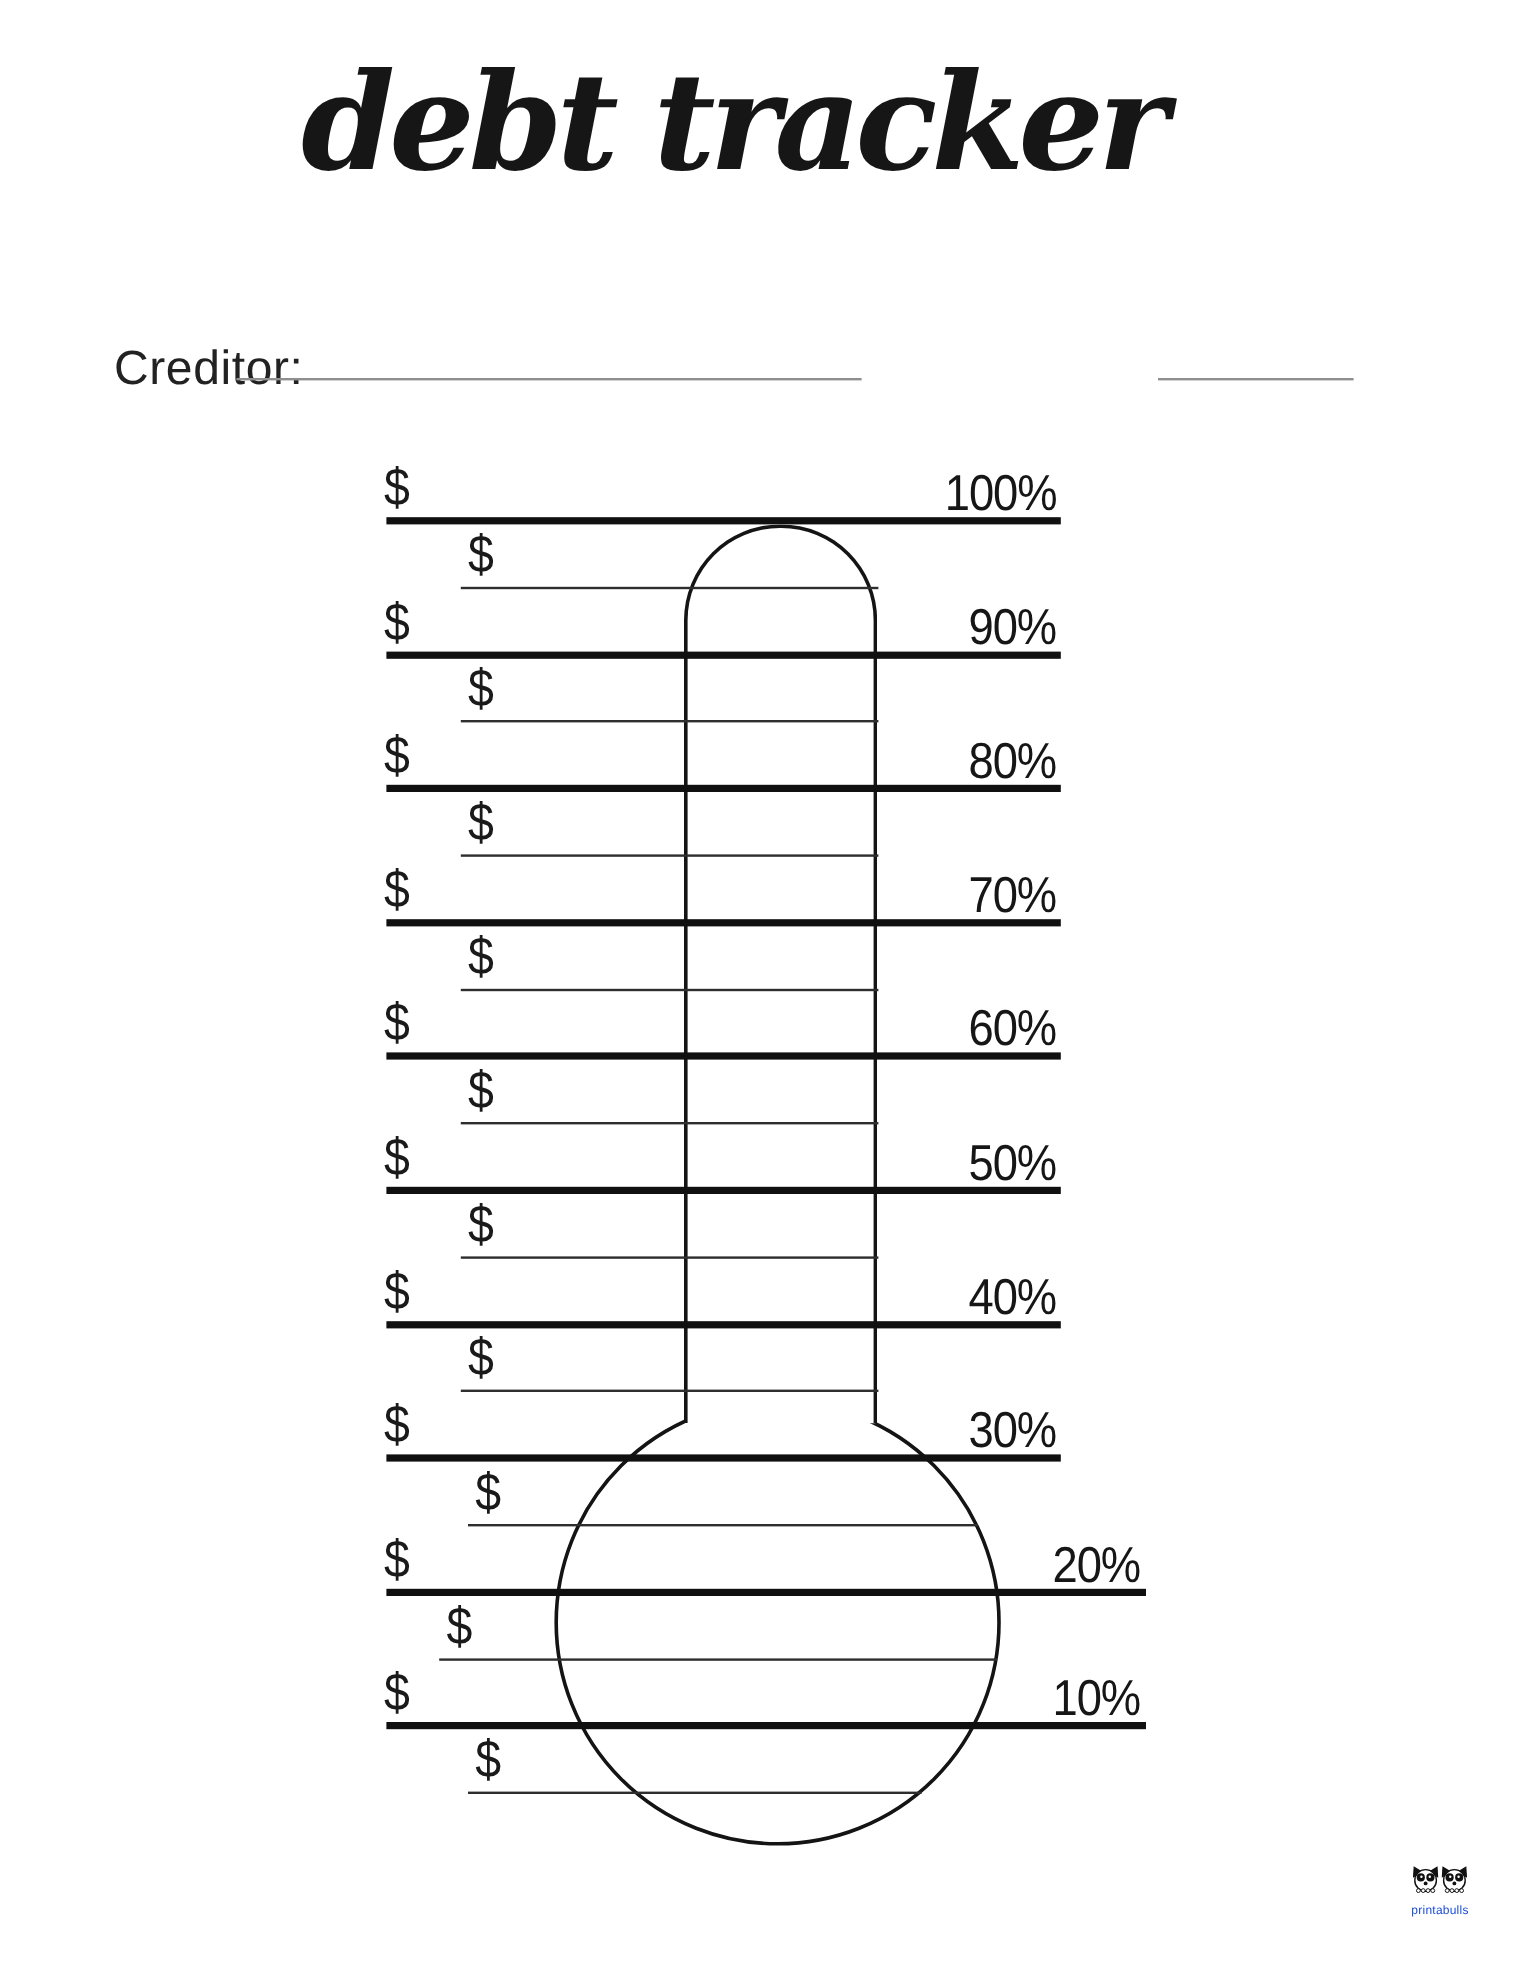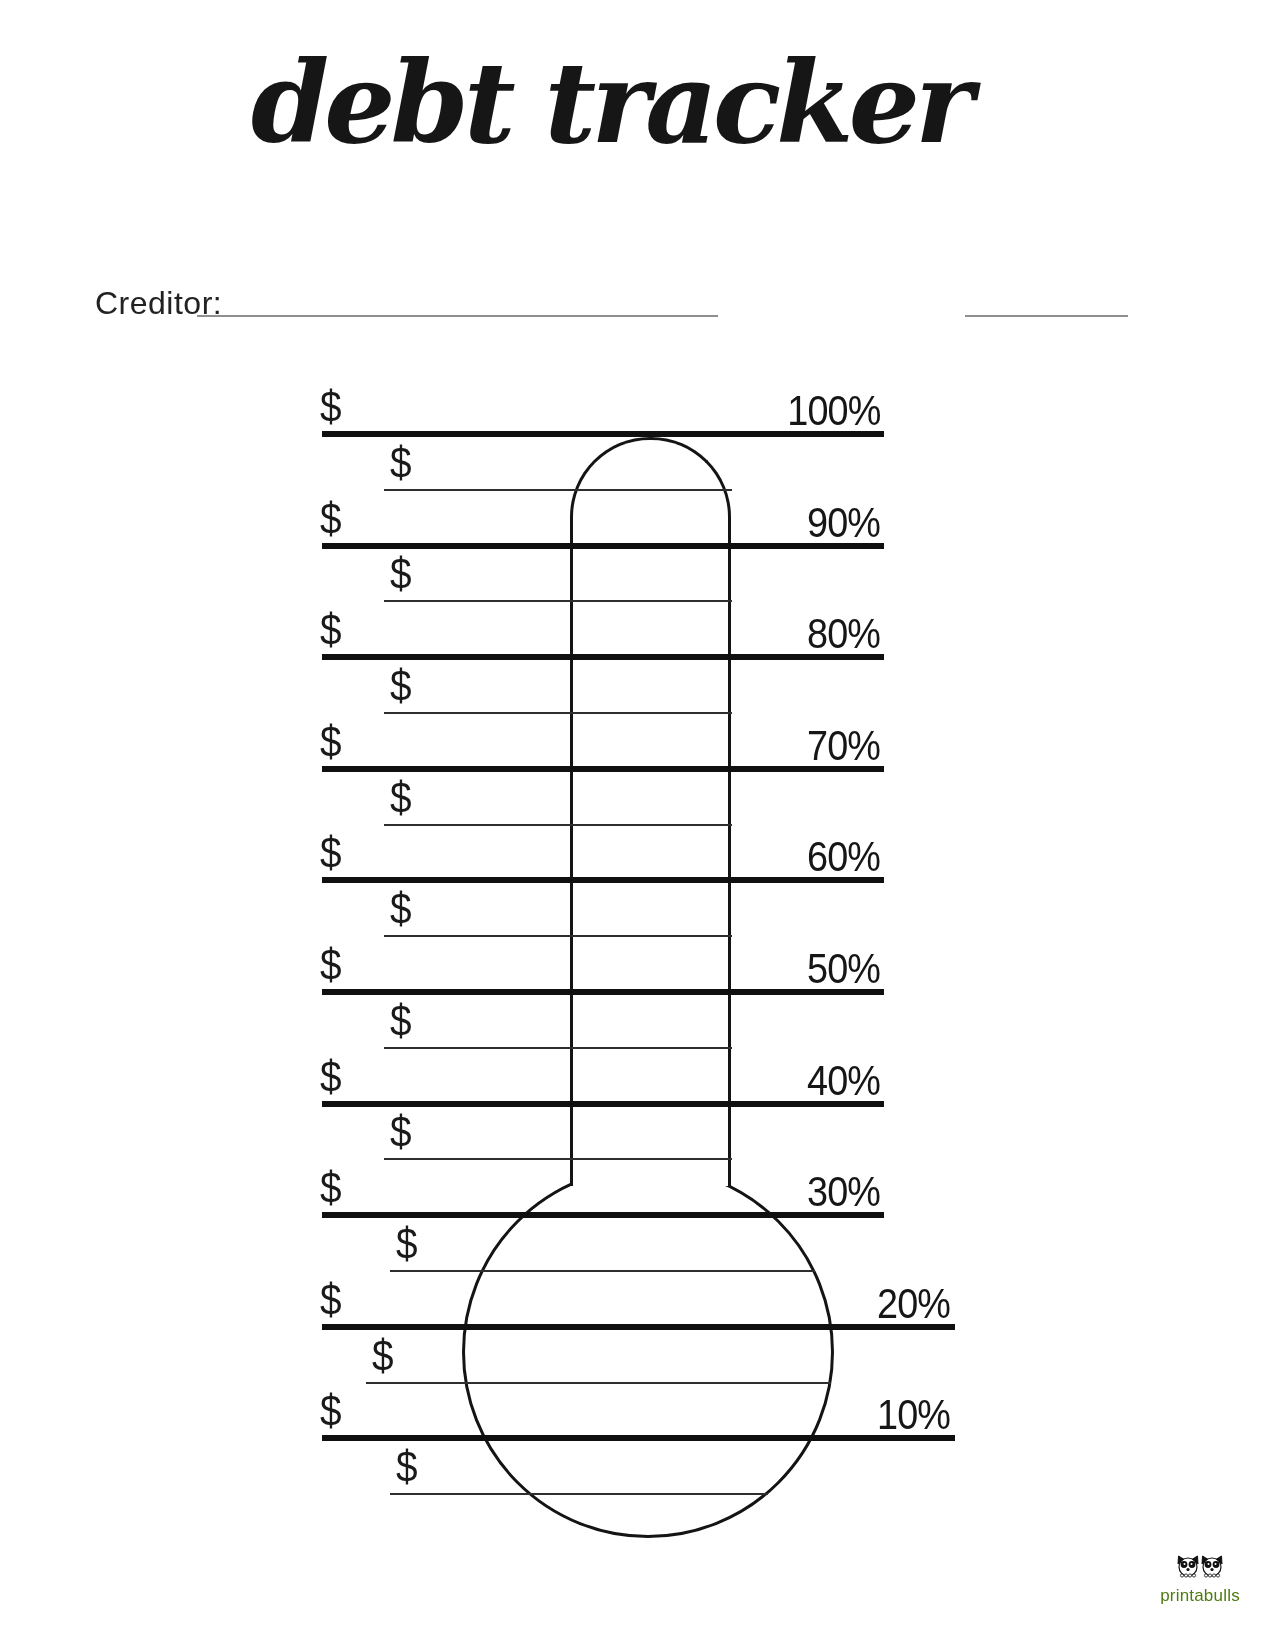--- a/index.html
+++ b/index.html
@@ -6,21 +6,21 @@
   .page{
     position:relative;width:1275px;height:1650px;background:#ffffff;
     font-family:"Liberation Sans",sans-serif;overflow:hidden;color:#151515;
   }
   .title{
     position:absolute;top:30px;left:0;width:1220px;text-align:center;
     font-family:"DejaVu Serif",serif;font-style:italic;font-weight:700;
     font-size:112px;letter-spacing:-5px;color:#161616;line-height:1.3;
   }
   .field-label{
-    position:absolute;font-size:32px;color:#222;letter-spacing:.5px;white-space:nowrap;
+    position:absolute;font-size:40px;color:#222;letter-spacing:.5px;white-space:nowrap;
   }
   .write-line{
     position:absolute;height:0;border-top:2px solid #8f8f8f;
   }
   
   .tube{
     position:absolute;left:570px;top:437px;width:161px;height:749px;
     box-sizing:border-box;border:3px solid #141414;border-bottom:none;
     border-radius:80px 80px 0 0;background:#fff;z-index:3;
   }
@@ -42,21 +42,21 @@
     font-weight:400;transform:scaleX(.88);transform-origin:left bottom;
   }
   .pct{
     position:absolute;font-size:42px;line-height:42px;color:#161616;
     letter-spacing:-1px;transform:scaleX(.9);transform-origin:right bottom;white-space:nowrap;
   }
   .brand{
     position:absolute;left:1160px;top:1554px;width:80px;text-align:center;z-index:6;
   }
   .brand-name{
-    display:block;font-size:17px;color:#4d7c0f;letter-spacing:.2px;margin-top:-2px;
+    display:block;font-size:10px;color:#1d4ed8;letter-spacing:.2px;margin-top:-2px;
   }
 </style>
 </head>
 <body>
 
 <div class="page">
 
   <div class="title">debt tracker</div>
 
   <div class="field-label" style="left:95px;top:285px;">Creditor:</div>

